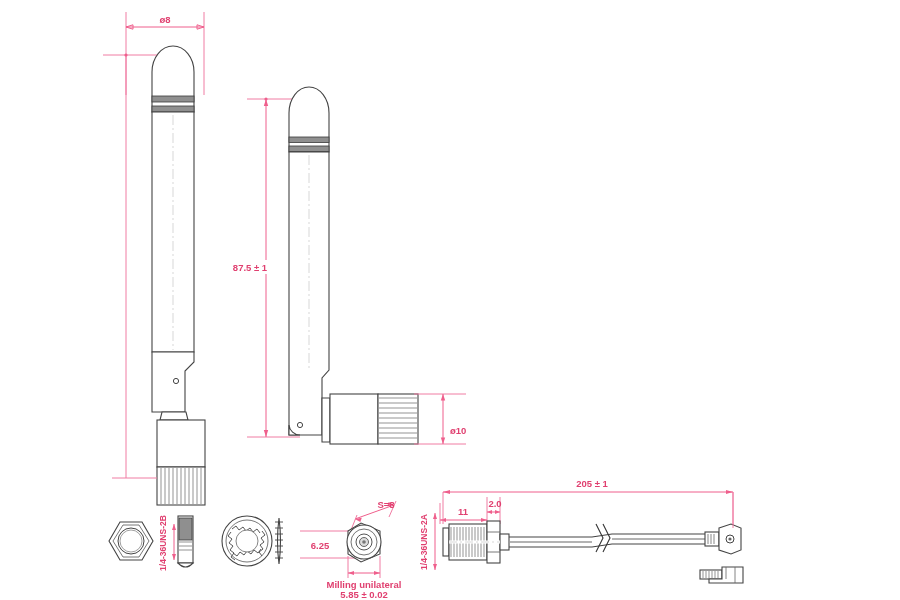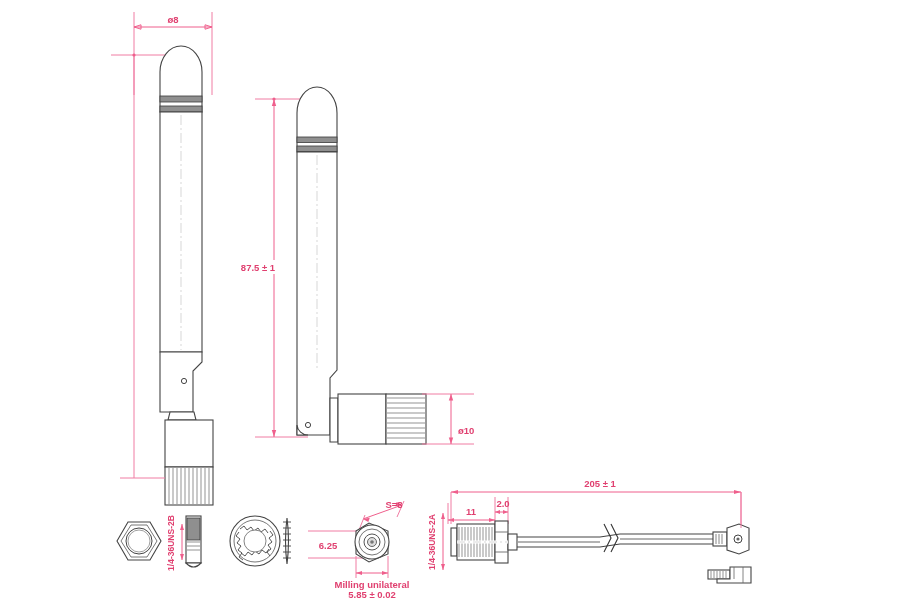--- a/index.html
+++ b/index.html
@@ -2,21 +2,21 @@
 <html><head>
 <meta charset="utf-8">
 <title>Antenna Technical Drawing</title>
 <style>
   html,body{margin:0;padding:0;background:#ffffff;}
   body{
     width:900px;height:600px;overflow:hidden;
     font-family:"Liberation Sans", sans-serif;
     position:relative;
   }
-  #stage{position:absolute;left:8px;top:0;width:876px;height:600px;}
+  #stage{position:absolute;left:0;top:0;width:876px;height:600px;}
   svg{display:block;}
   .dim-text{
     font-family:"Liberation Sans", sans-serif;
     font-size:9.5px;font-weight:bold;
     fill:#e04070;
   }
   .dim-text-sm{
     font-family:"Liberation Sans", sans-serif;
     font-size:8.5px;font-weight:bold;
     fill:#e04070;

